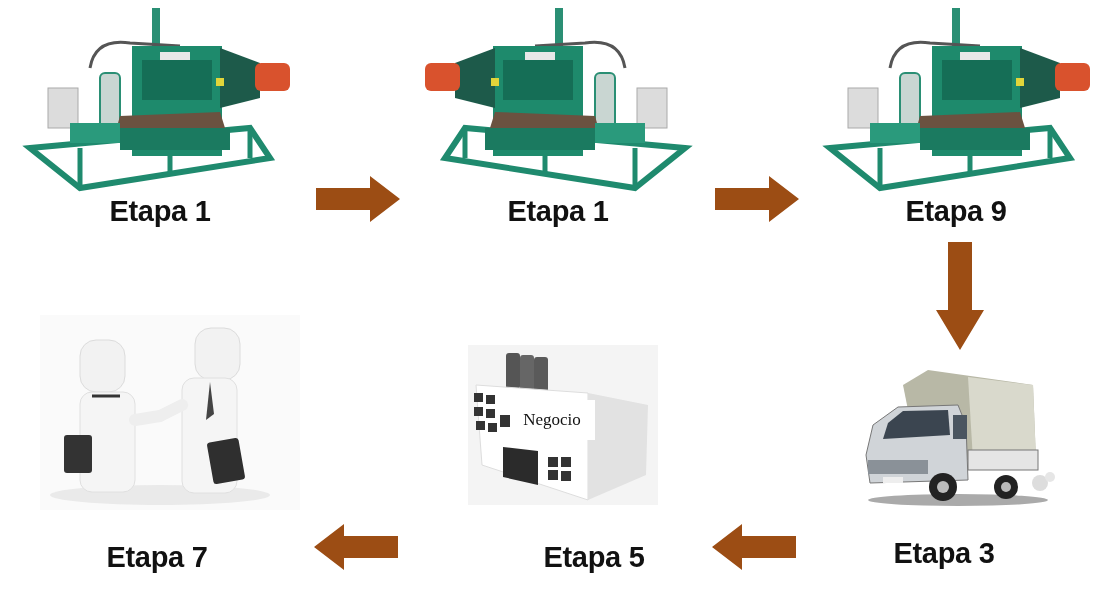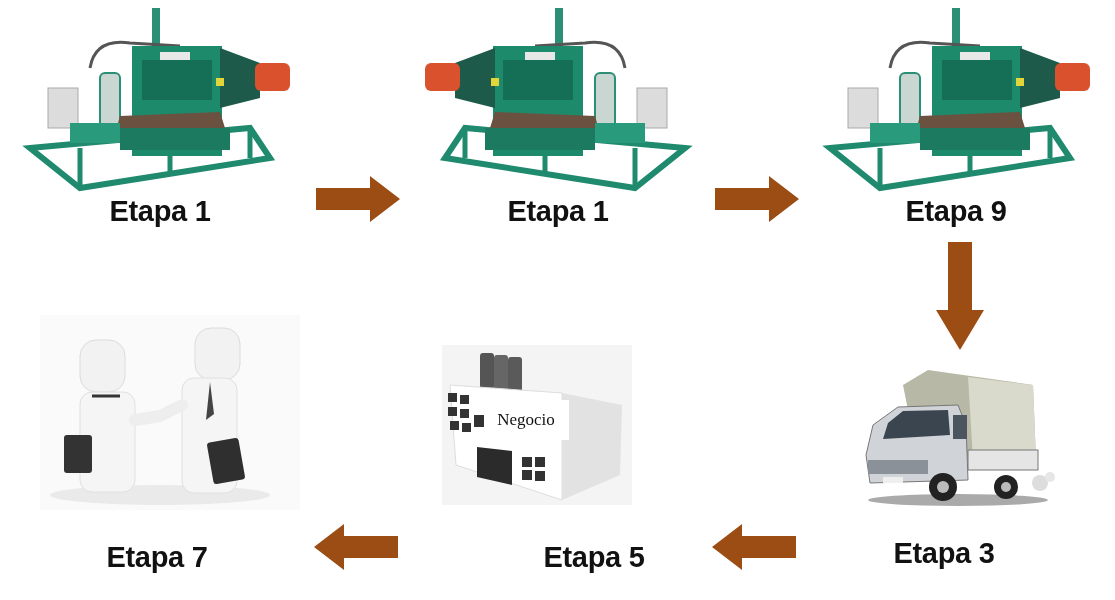--- a/index.html
+++ b/index.html
@@ -105,21 +105,21 @@
     <circle cx="182" cy="118" r="8" fill="#ddd"></circle>
       <circle cx="192" cy="112" r="5" fill="#e6e6e6"></circle>
   </svg>
 </div>
 <div class="label" style="left:944px;top:537px;">Etapa 3</div>
 
 <svg class="arrow" style="left:712px;top:524px;" width="84" height="46">
   <polygon points="84,12 30,12 30,0 0,23 30,46 30,34 84,34" fill="#9c4d14"></polygon>
 </svg>
 
-<div class="stage" style="left:442px;top:345px;width:190px;height:160px;">
+<div class="stage" style="left:468px;top:345px;width:190px;height:160px;">
   <svg width="190" height="160" viewBox="0 0 190 160">
     <rect x="0" y="0" width="190" height="160" fill="#f4f4f4"></rect>
 
     <rect x="38" y="8" width="14" height="36" rx="3" fill="#555"></rect>
     <rect x="52" y="10" width="14" height="36" rx="3" fill="#666"></rect>
     <rect x="66" y="12" width="14" height="36" rx="3" fill="#5a5a5a"></rect>
 
     <path d="M8 40 L120 48 L120 155 L14 120 Z" fill="#ffffff" stroke="#ddd"></path>
     <path d="M120 48 L180 60 L178 130 L120 155 Z" fill="#e2e2e2"></path>
 

